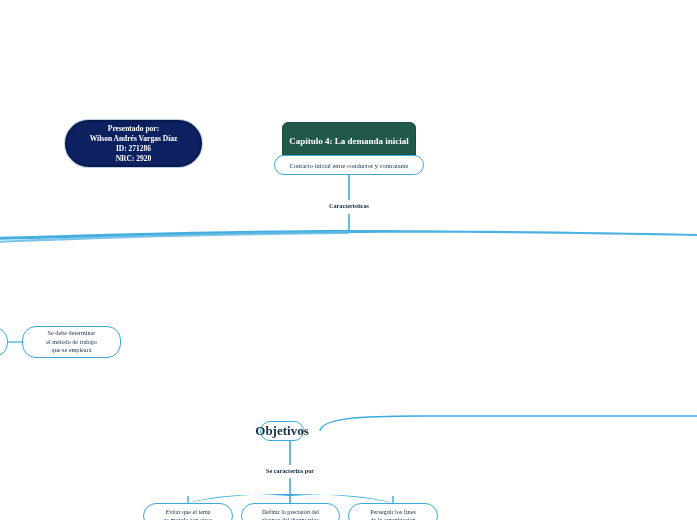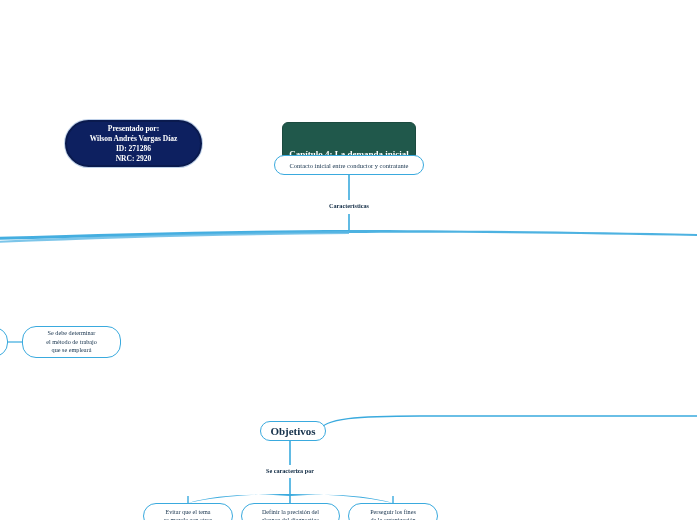--- a/index.html
+++ b/index.html
@@ -60,21 +60,20 @@
     top: 78px;
     width: 134px;
     height: 38px;
     background: #20584b;
     border: 1px solid #1b4a3f;
     border-radius: 6px;
     color: #ffffff;
     font-size: 9px;
     font-weight: bold;
     white-space: nowrap;
-    align-items: flex-end;
   }
   
   .bluebox {
     background: #ffffff;
     border: 1.3px solid #3aaade;
     border-radius: 14px;
     color: #14304a;
   }
   .n-contacto {
     left: 274px;
@@ -95,23 +94,23 @@
   .n-offleft {
     left: -26px;
     top: 283px;
     width: 34px;
     height: 30px;
     font-size: 6px;
   }
   .n-objetivos {
     left: 260px;
     top: 377px;
-    width: 66px;
+    width: 44px;
     height: 20px;
-    font-size: 11px;
+    font-size: 13px;
     font-weight: bold;
   }
   .n-evitar {
     left: 143px;
     top: 459px;
     width: 90px;
     height: 26px;
     font-size: 6.2px;
     line-height: 8.4px;
   }

